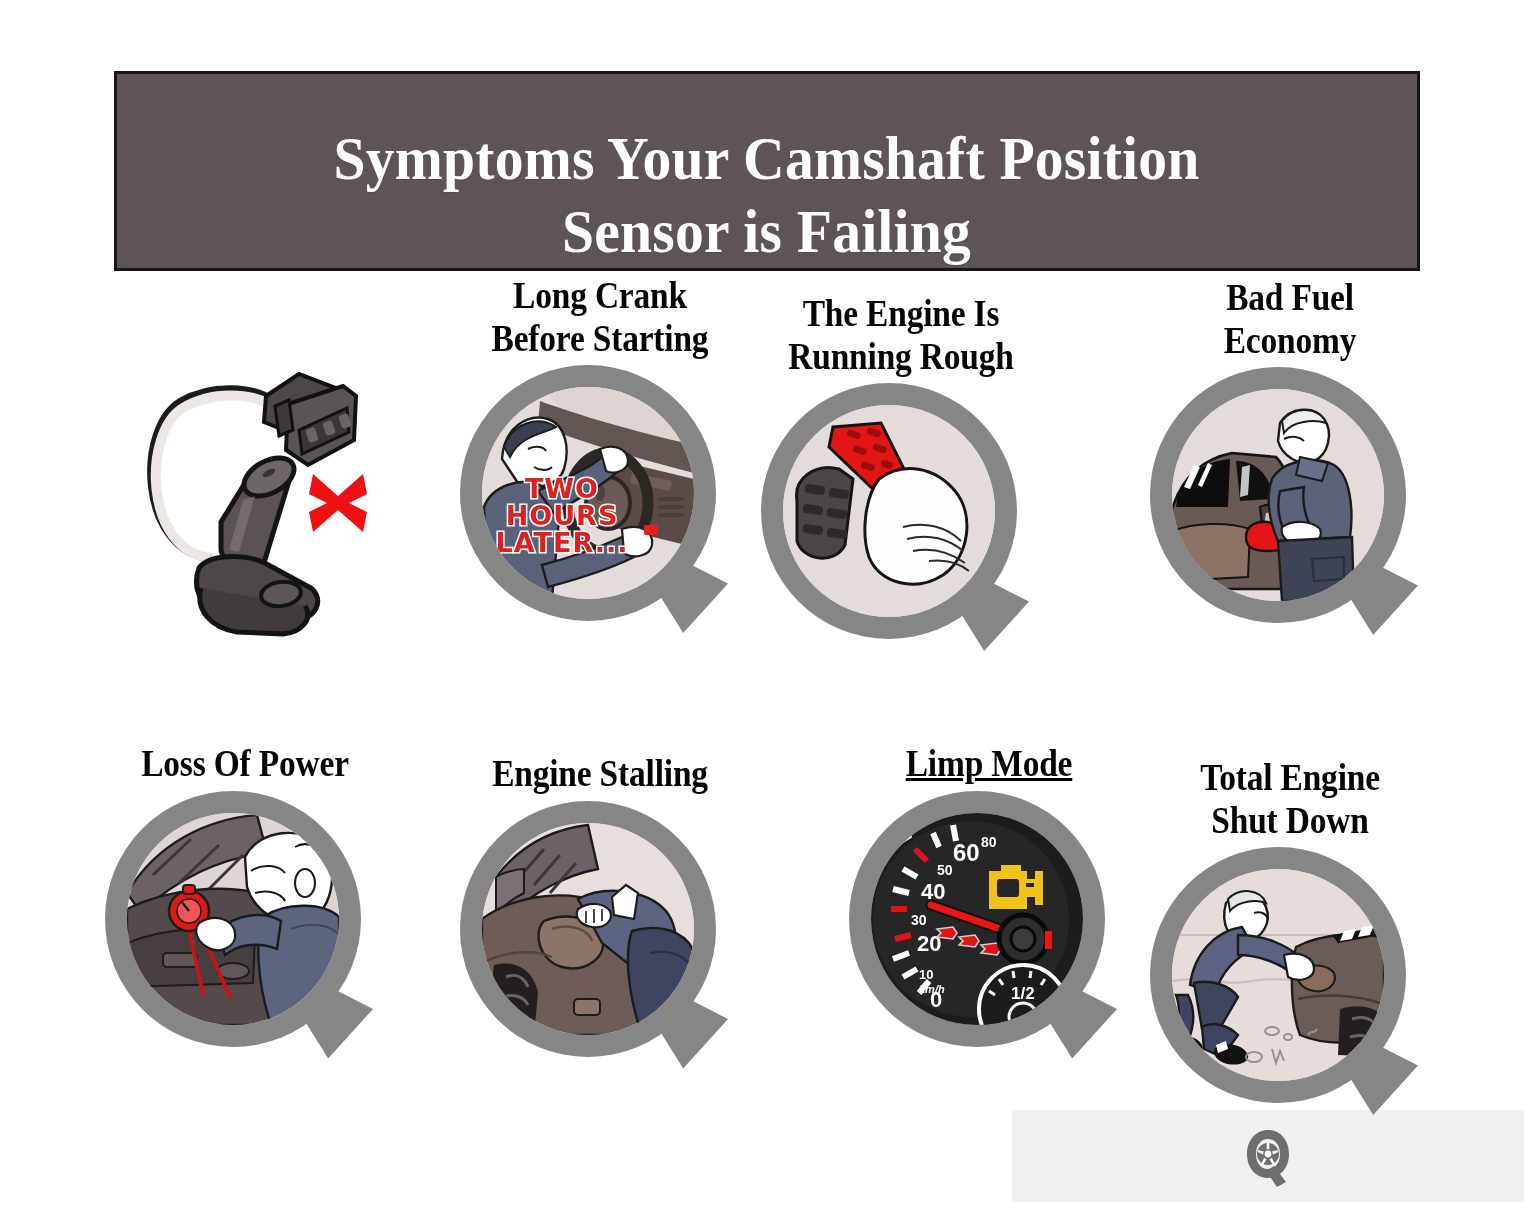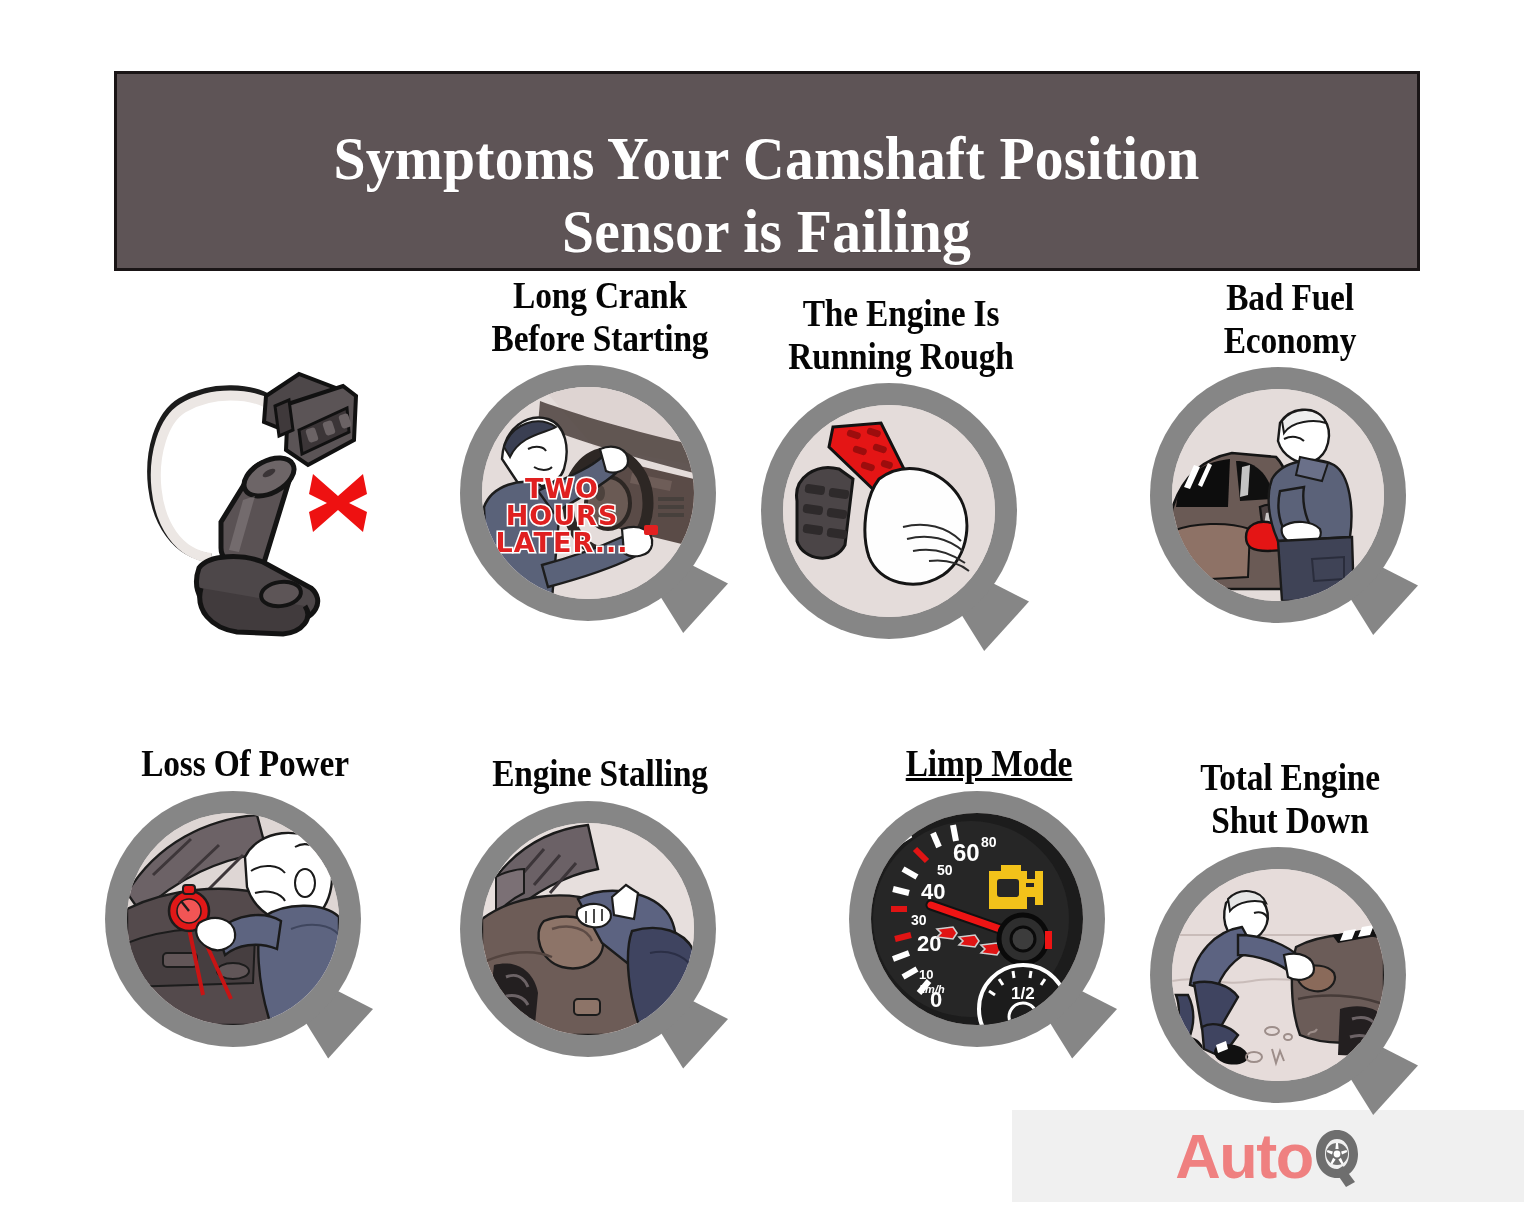--- a/index.html
+++ b/index.html
@@ -539,21 +539,20 @@
             <ellipse cx="82" cy="188" rx="8" ry="5"></ellipse>
             <path d="M100 180 L104 194 L108 182 L112 192"></path>
           </g>
         </svg>
       </div>
     </div>
   </div>
 
   <div class="logo-box">
     <div class="logo-text">
-      <span class="logo-auto">Auto</span>
         <span class="logo-q">
         <svg width="48" height="64" viewBox="0 0 48 64" style="vertical-align:-12px;">
           <path d="M24 4 C 36 4 45 14 45 28 C 45 42 36 52 24 52 C 12 52 3 42 3 28 C 3 14 12 4 24 4 Z
                    M24 13 C 17 13 12 19 12 28 C 12 37 17 43 24 43 C 31 43 36 37 36 28 C 36 19 31 13 24 13 Z" fill="#6e6e6e"></path>
           <path d="M30 40 L42 56 L33 61 L22 45 Z" fill="#6e6e6e"></path>
           <circle cx="24" cy="28" r="11" fill="#6e6e6e"></circle>
           <circle cx="24" cy="28" r="3.4" fill="#ffffff"></circle>
           <g fill="#ffffff">
             <path d="M23 17 L25 17 L25.6 23 L22.4 23 Z"></path>
             <path d="M33.5 24 L34.2 26 L29 28.6 L28.1 25.6 Z"></path>

